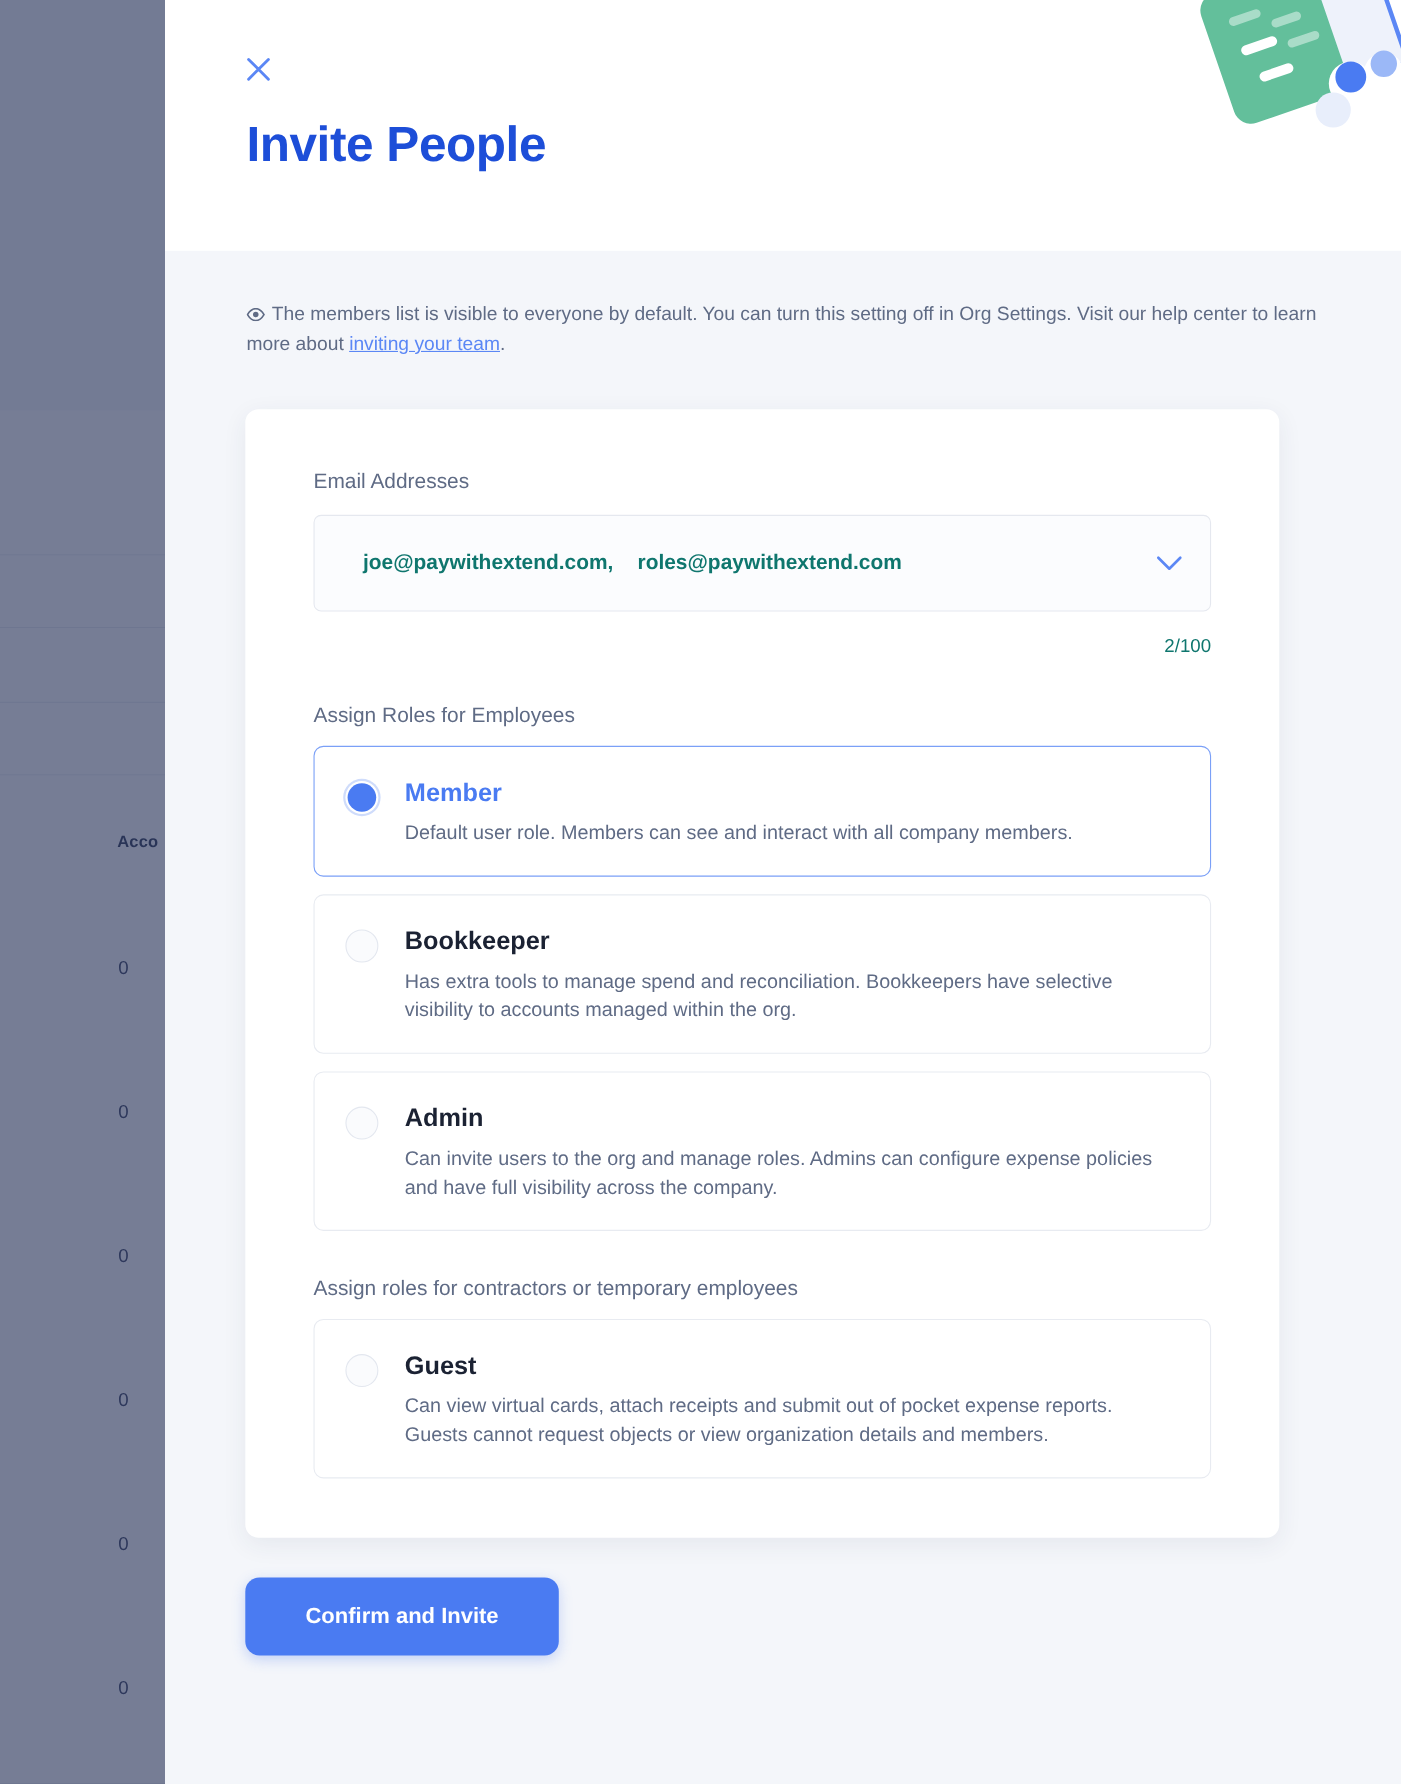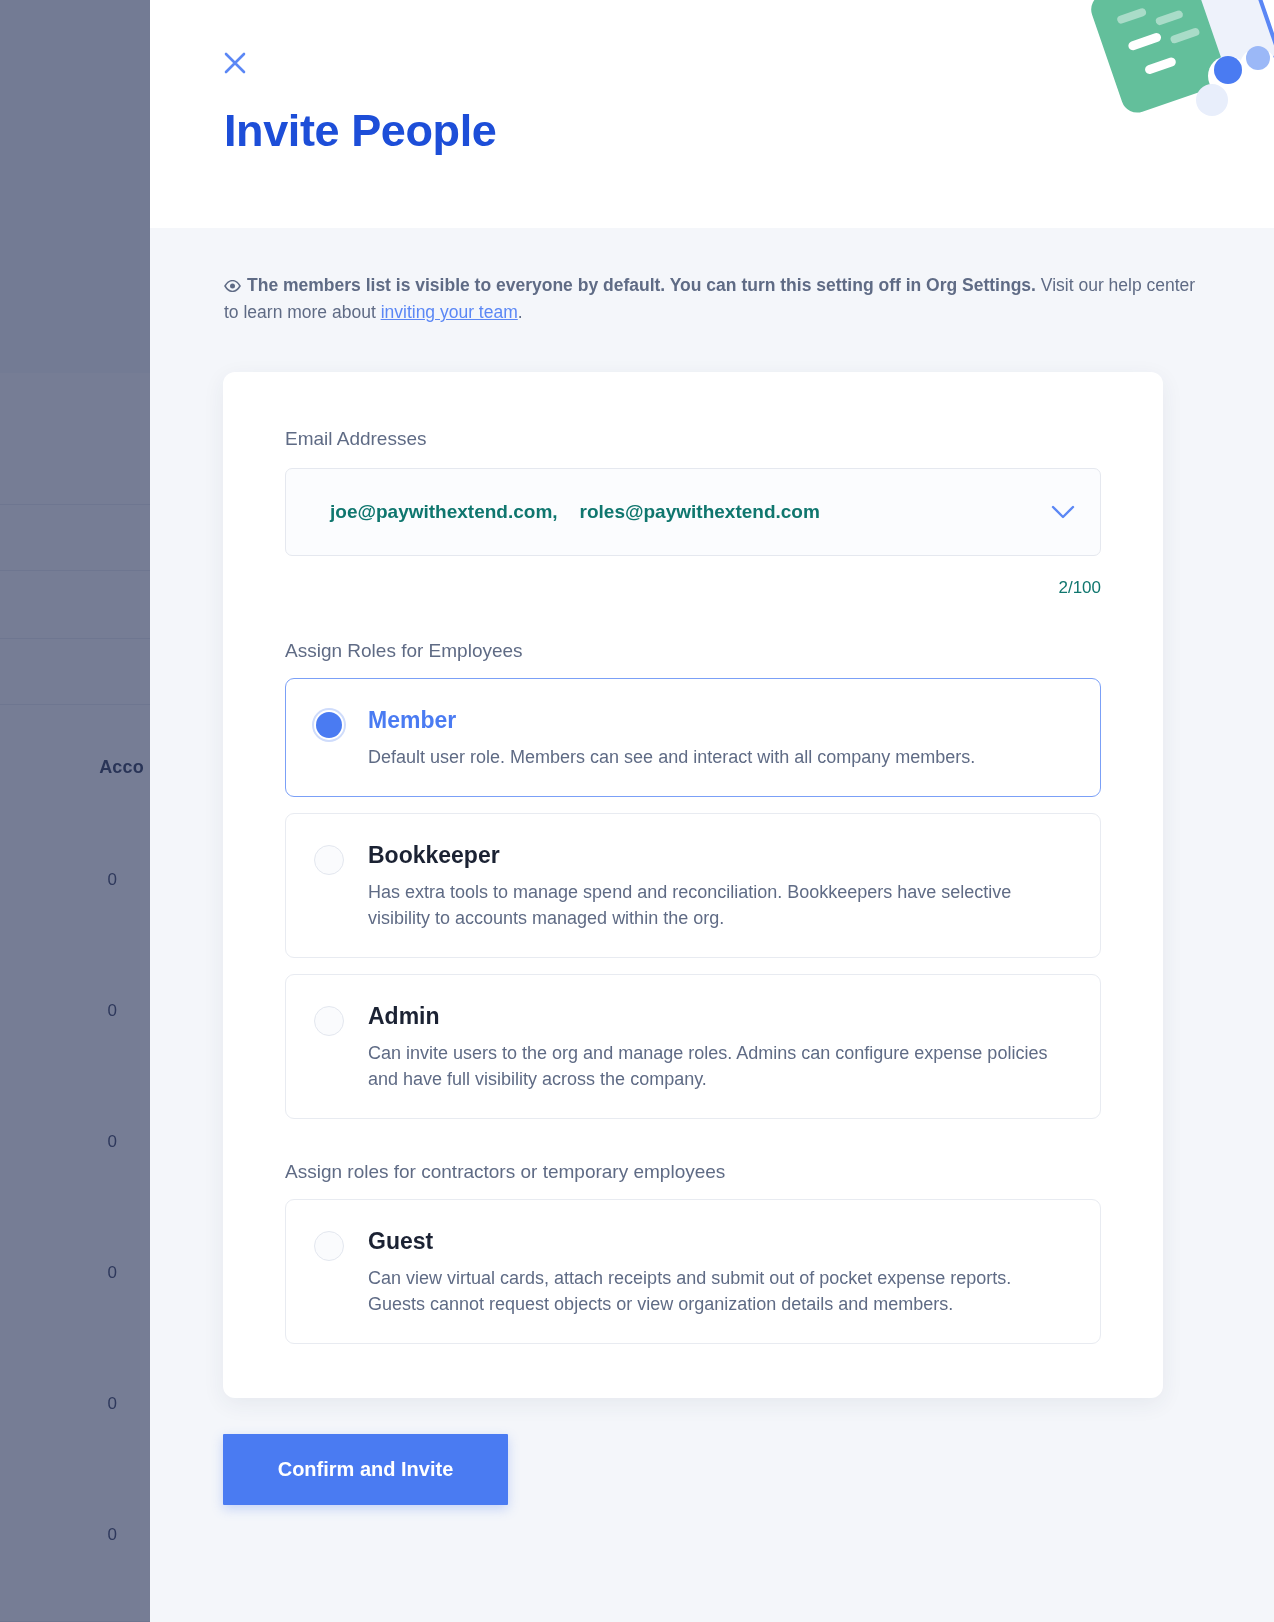--- a/index.html
+++ b/index.html
@@ -26,21 +26,21 @@
   }
   .bg-band {
     position: absolute;
     left: 0; width: 150px;
     background: #ffffff;
     border-bottom: 1px solid #e7eaf0;
   }
   .bg-colhead {
     position: absolute;
     right: 6px;
-    font-size: 18px;
+    font-size: 15px;
     font-weight: bold;
     color: #1e2a4a;
     white-space: nowrap;
     letter-spacing: .2px;
   }
   .bg-cell {
     position: absolute;
     right: 33px;
     font-size: 17px;
     color: #2c3658;
@@ -99,21 +99,21 @@
   
   #notice {
     position: absolute;
     left: 74px; top: 272px;
     width: 985px;
     font-size: 17.5px;
     line-height: 26px;
     color: #5f6b85;
   }
   #notice .eye { margin-right: 6px; vertical-align: -1px; display: inline-block; }
-  #notice .strong { font-weight: bold; color: #5f6b85; }
+  #notice .strong { font-weight: normal; color: #5f6b85; }
   #notice .link {
     color: #5b87f5;
     text-decoration: underline;
     cursor: pointer;
   }
 
   
   #form-card {
     position: absolute;
     left: 73px; top: 372px;
@@ -220,21 +220,21 @@
   
   #confirm-button {
     position: absolute;
     left: 73px; top: 1434px;
     width: 285px; height: 71px;
     background: #4a7bf2;
     color: #ffffff;
     font-size: 20px;
     font-weight: bold;
     border: none;
-    border-radius: 1px;
+    border-radius: 13px;
     cursor: pointer;
     box-shadow: 0 4px 12px rgba(74,123,242,0.28);
   }
 </style>
 </head>
 <body>
 
 <div id="bg-page">
   <div id="bg-table">
     <div class="bg-band" style="top:373px;height:132px;"></div>

